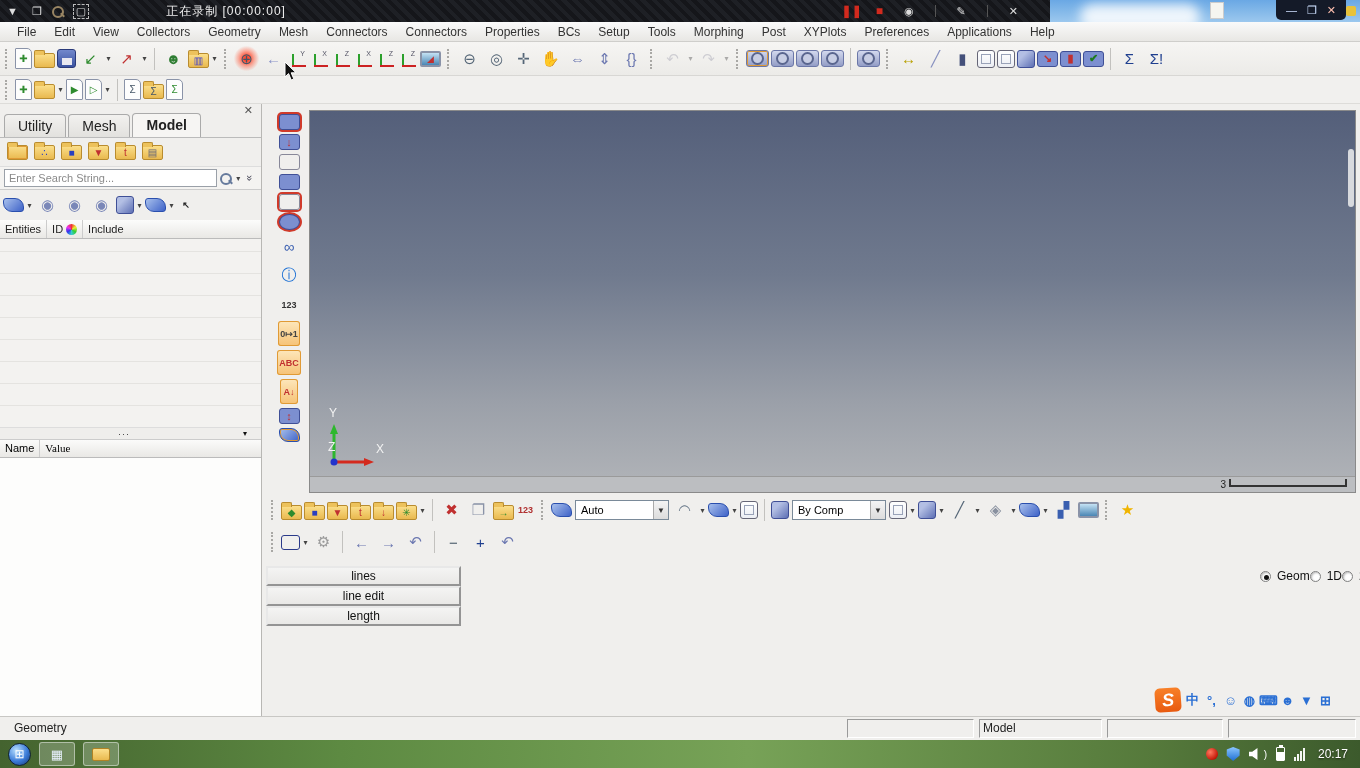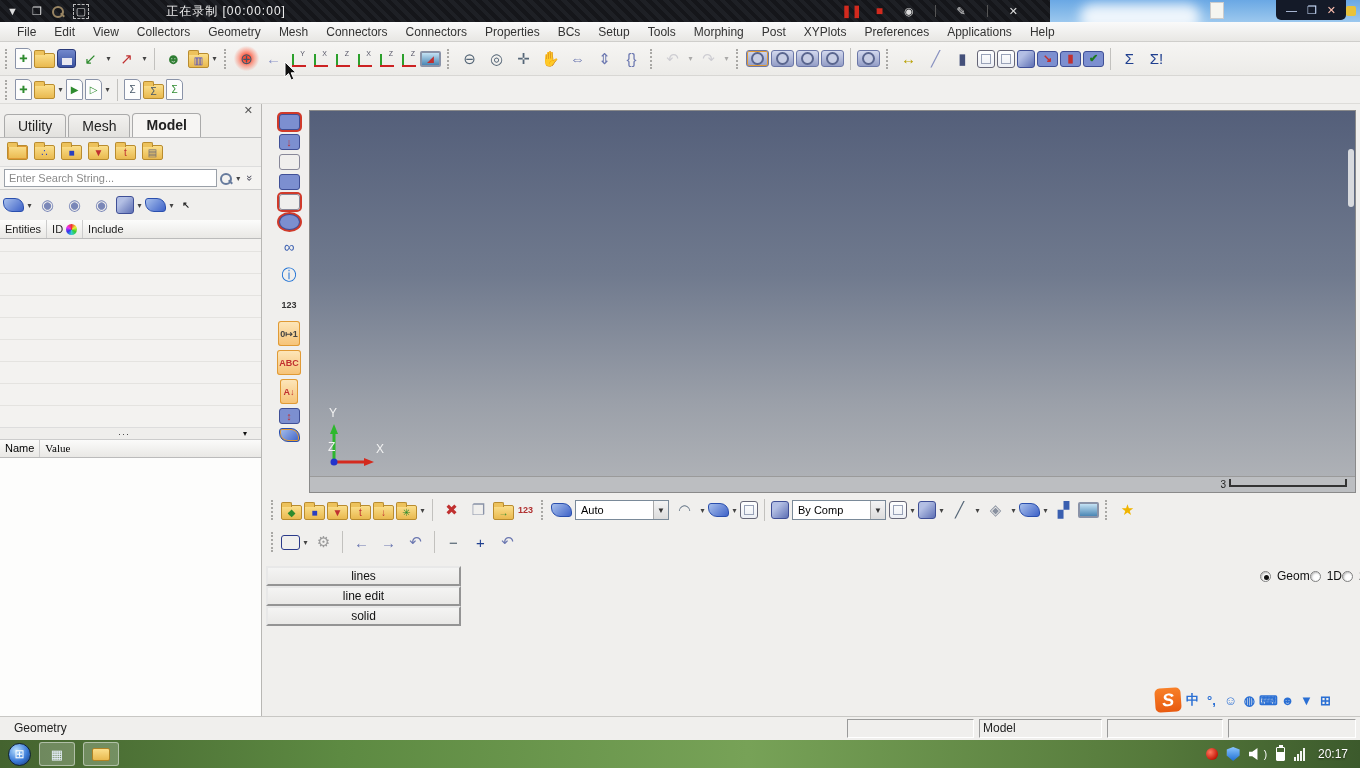--- a/index.html
+++ b/index.html
@@ -454,21 +454,21 @@
       <span class="vsep"></span>
       <span class="tbi" style="color: rgb(68, 85, 102);">−</span>
       <span class="tbi" style="color: rgb(31, 63, 143);">+</span>
       <span class="tbi" style="color: rgb(107, 119, 176);">↶</span>
     </div>
 
   <div id="panelmenu">
     <div class="pcol" style="width:195px">
         <button class="pbtn">lines</button>
         <button class="pbtn">line edit</button>
-        <button class="pbtn">solid</button>
+        <button class="pbtn">length</button>
       </div>
   </div>
   <div id="radios">
       <label class="radio">
         <span class="rdot sel"></span>
         <span>Geom</span>
       </label>
       <label class="radio">
         <span class="rdot"></span>
         <span>1D</span>

